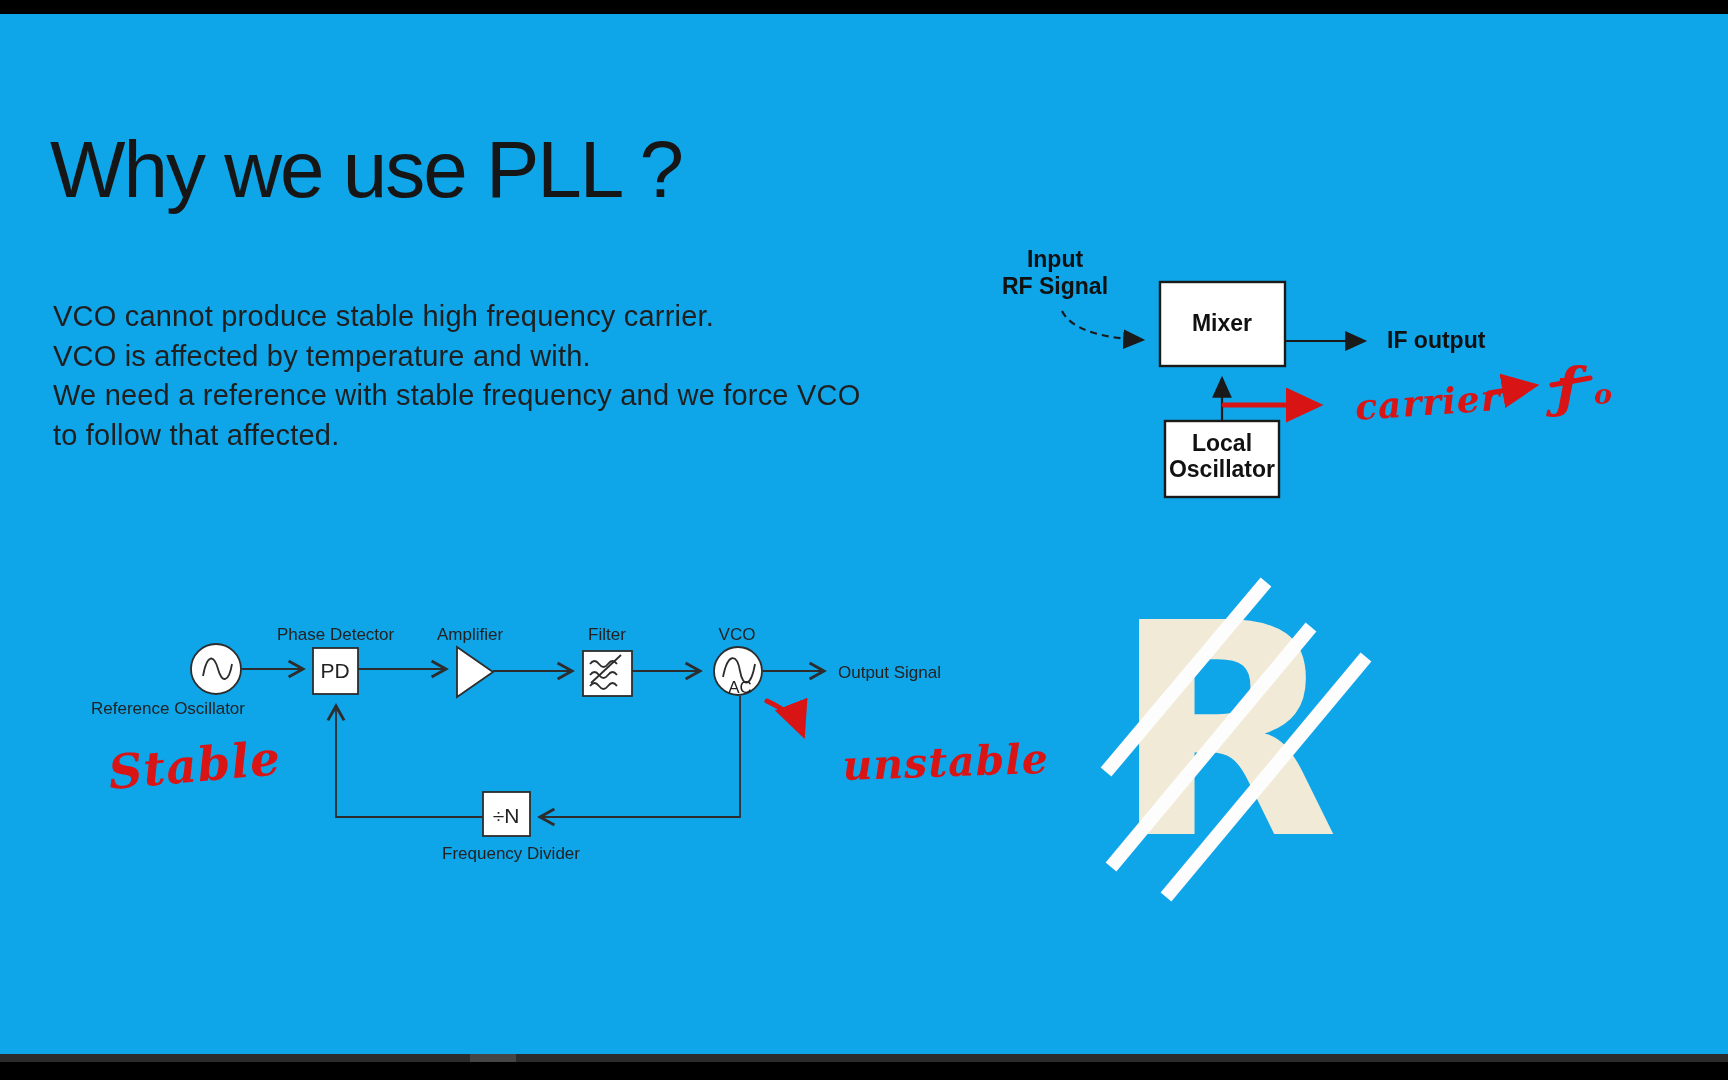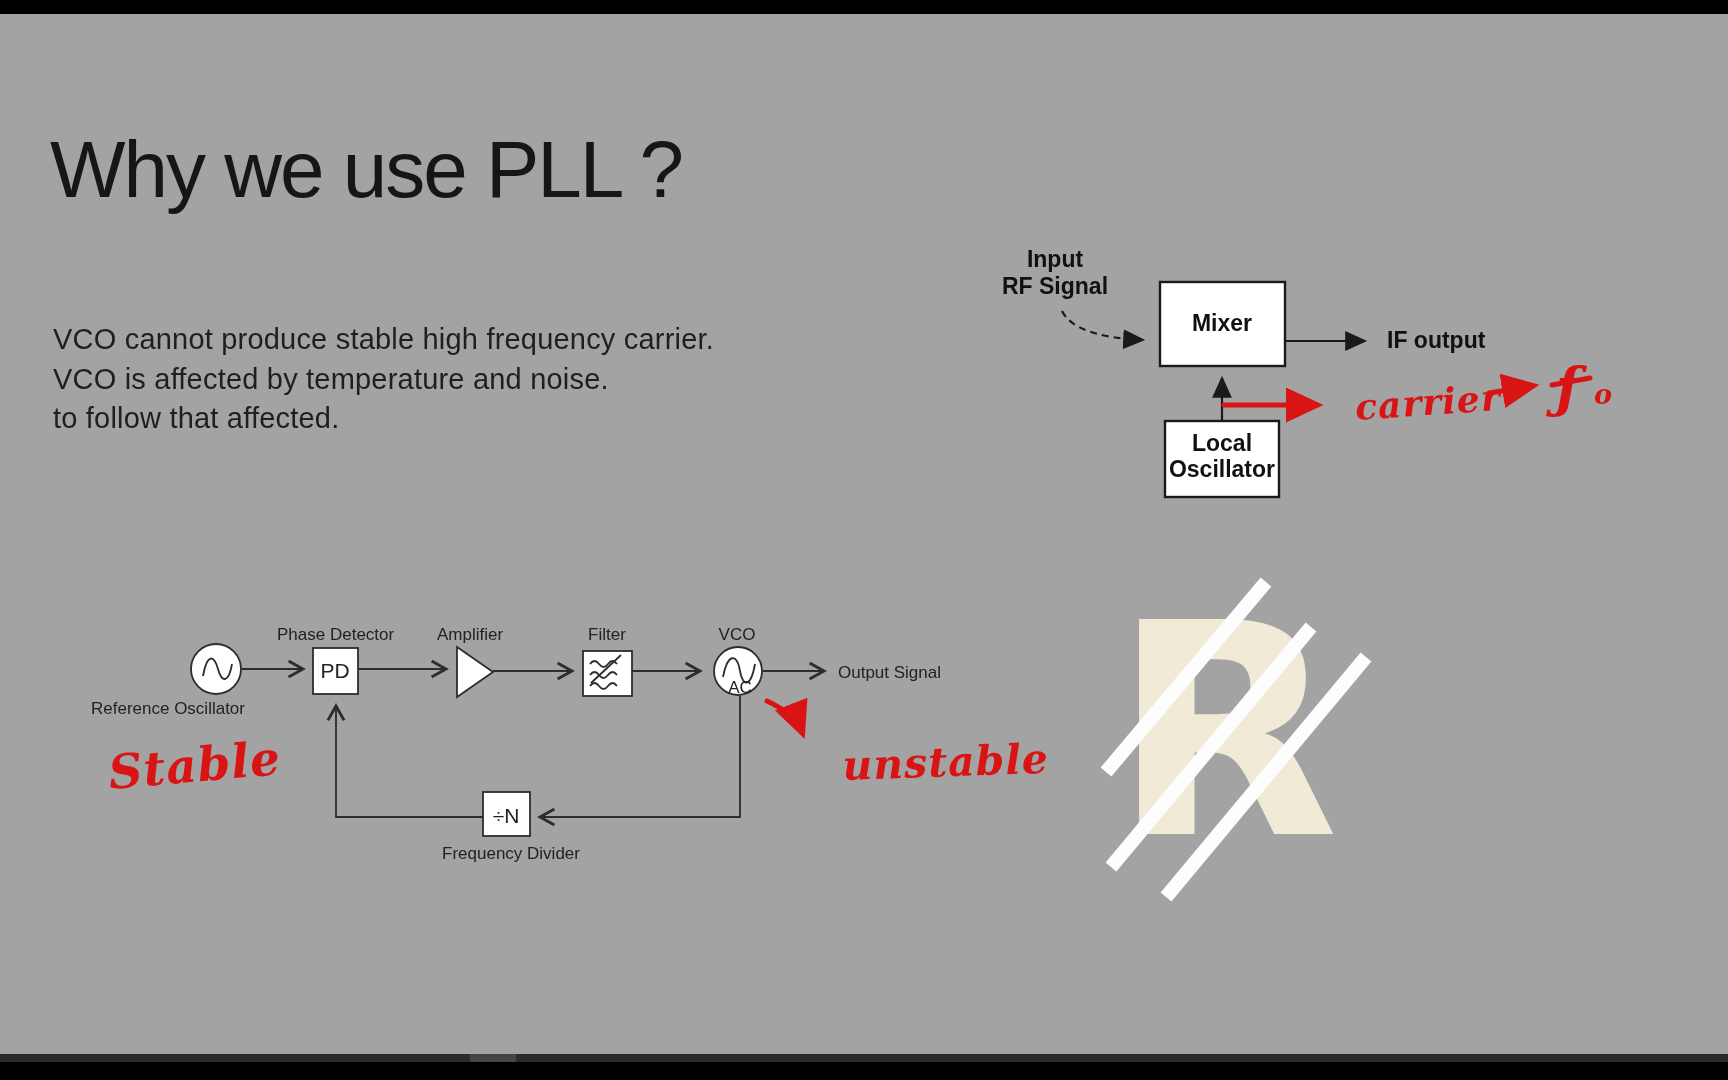--- a/index.html
+++ b/index.html
@@ -1,32 +1,32 @@
 <!DOCTYPE html>
 <html><head>
 <meta charset="utf-8">
 <style>
   html,body{margin:0;padding:0;background:#000;}
   .stage{
     position:relative;width:1728px;height:1080px;overflow:hidden;
     background:#000;font-family:"Liberation Sans",sans-serif;
   }
   .letterbox-top{position:absolute;left:0;top:0;width:1728px;height:14px;background:#000;}
-  .slide{position:absolute;left:0;top:14px;width:1728px;height:1040px;background:#a3a3a3;}
+  .slide{position:absolute;left:0;top:14px;width:1728px;height:1040px;background:#0ea5e9;}
   .bottom-strip{position:absolute;left:0;top:1054px;width:1728px;height:8px;background:#2b2b2b;}
   .bottom-strip-segment{position:absolute;left:470px;top:0;width:46px;height:8px;background:#454545;}
   .letterbox-bottom{position:absolute;left:0;top:1062px;width:1728px;height:18px;background:#000;}
 
   .title{
     position:absolute;left:50px;top:112px;width:900px;
     font-size:80px;font-weight:400;letter-spacing:-2px;color:#161616;line-height:1.1;
   }
   .body-text{
     position:absolute;left:53px;top:283px;width:960px;
-    font-size:29px;color:#1f1f1f;line-height:39.5px;letter-spacing:0.2px;margin-top:23px;
+    font-size:29px;color:#1f1f1f;line-height:39.5px;letter-spacing:0.2px;
   }
   svg{position:absolute;overflow:visible;}
   .svg-mixer{left:980px;top:195px;}
   .svg-pll{left:70px;top:595px;}
   .svg-watermark{left:1126px;top:588px;}
 
   .shape{fill:#ffffff;stroke:#2d2d2d;stroke-width:1.8;}
   .shape-b{fill:#ffffff;stroke:#1a1a1a;stroke-width:2.4;}
   .wire{fill:none;stroke:#2d2d2d;stroke-width:1.8;}
   .wire-b{fill:none;stroke:#1a1a1a;stroke-width:2.2;}
@@ -42,21 +42,22 @@
 
 <div class="stage">
   <div class="letterbox-top"></div>
 
   <div class="slide">
 
     <div class="title">Why we use PLL ?</div>
 
     <div class="body-text">
       <div>VCO cannot produce stable high frequency carrier.</div>
-      <div>VCO is affected by temperature and noise.</div>
+      <div>VCO is affected by temperature and with.</div>
+      <div>We need a reference with stable frequency and we force VCO</div>
       <div>to follow that affected.</div>
     </div>
 
     <svg class="svg-watermark" width="200" height="245" viewBox="0 0 200 245">
       <text class="wm-letter" x="-14" y="232" font-size="295">R</text>
       <g stroke="#fdfdfd" stroke-width="14">
         <line x1="-20" y1="170" x2="140" y2="-20"></line>
         <line x1="-15" y1="265" x2="185" y2="25"></line>
         <line x1="40" y1="295" x2="240" y2="55"></line>
       </g>

